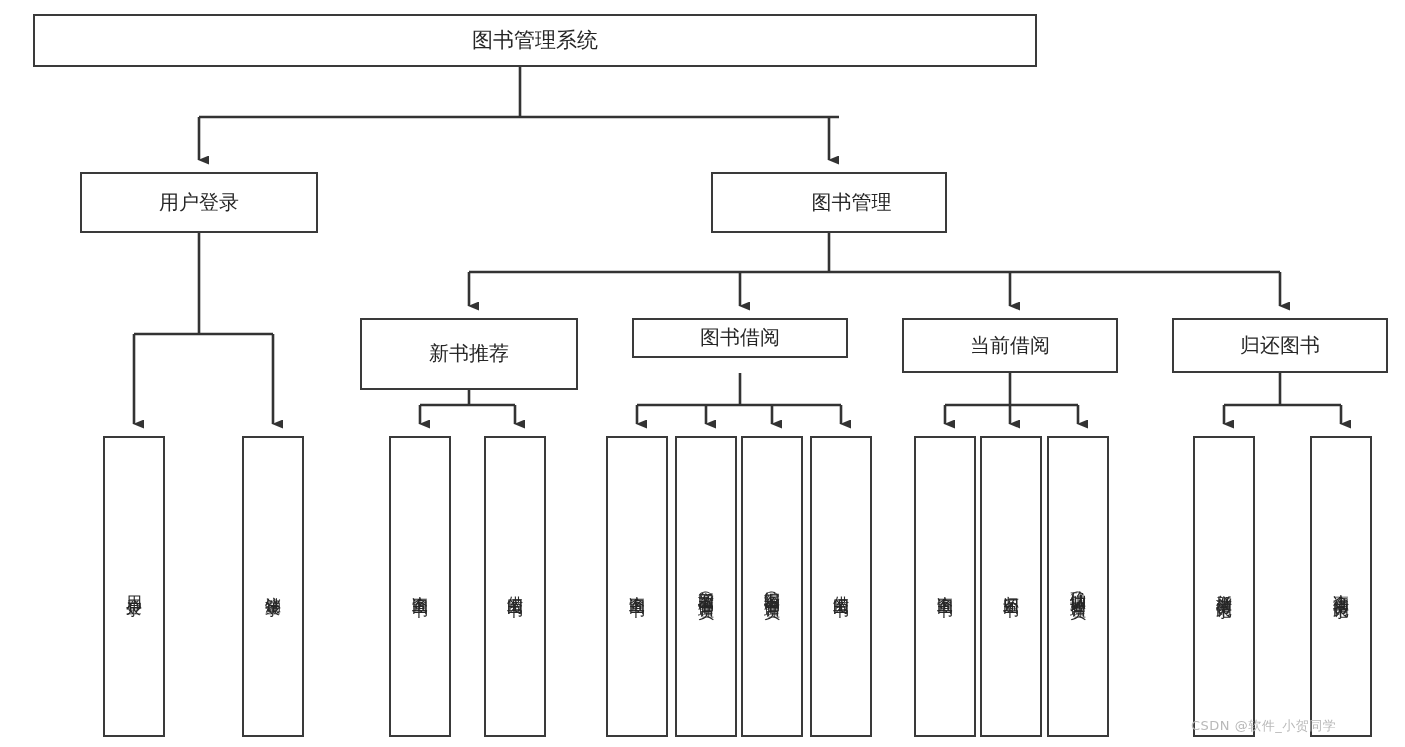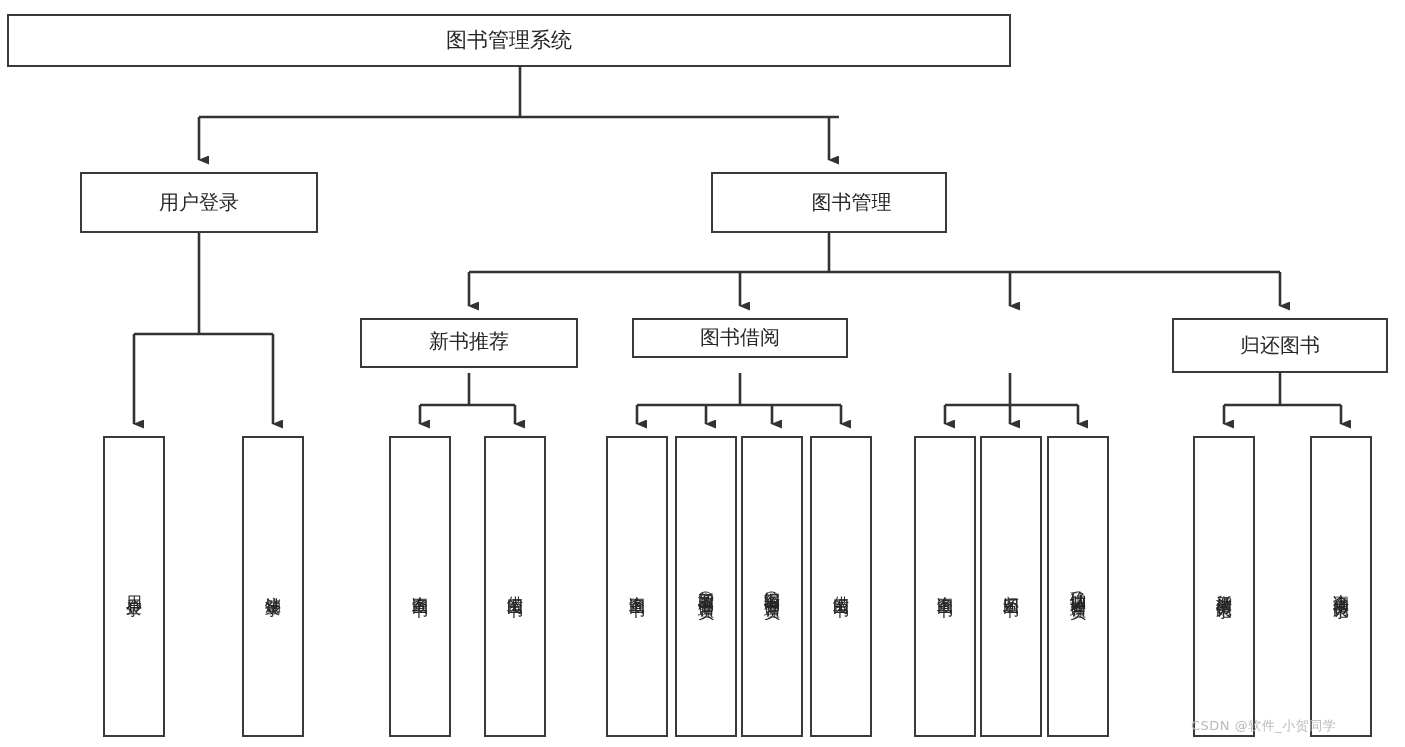--- a/index.html
+++ b/index.html
@@ -112,40 +112,43 @@
       <path d="M1010,405 L1010,424" marker-end="url(#arrow)"></path>
       <path d="M1078,405 L1078,424" marker-end="url(#arrow)"></path>
 
       <path d="M1280,373 L1280,405"></path>
       <path d="M1224,405 L1341,405"></path>
       <path d="M1224,405 L1224,424" marker-end="url(#arrow)"></path>
       <path d="M1341,405 L1341,424" marker-end="url(#arrow)"></path>
     </g>
   </svg>
 
-  <div class="node level0" style="left:7px; top:14px; width:1004px; height:53px;">
+  <div class="node level0" style="left:33px; top:14px; width:1004px; height:53px;">
     <span>图书管理系统</span>
   </div>
 
   <div class="node level1" style="left:80px; top:172px; width:238px; height:61px;">
     <span>用户登录</span>
   </div>
 
   <div class="node level1" style="left:711px; top:172px; width:236px; height:61px;padding-left:45px;">
     <span>图书管理</span>
   </div>
 
-  <div class="node level2" style="left:360px; top:318px; width:218px; height:50px;font-family:Liberation Mono, monospace;">
+  <div class="node level2" style="left:360px; top:318px; width:218px; height:72px;">
     <span>新书推荐</span>
   </div>
 
   <div class="node level2" style="left:632px; top:318px; width:216px; height:40px;">
     <span>图书借阅</span>
   </div>
 
+  <div class="node level2" style="left:902px; top:318px; width:216px; height:55px;">
+    <span>当前借阅</span>
+  </div>
 
   <div class="node level2" style="left:1172px; top:318px; width:216px; height:55px;">
     <span>归还图书</span>
   </div>
 
   <div class="node vert" style="left:103px; top:436px; width:62px; height:301px;">
     <span class="vtext">用户登录</span>
   </div>
   <div class="node vert" style="left:242px; top:436px; width:62px; height:301px;">
     <span class="vtext">注销登录</span>

